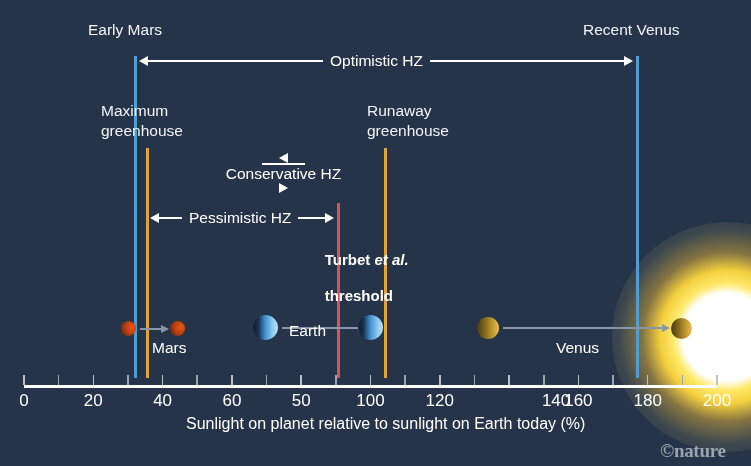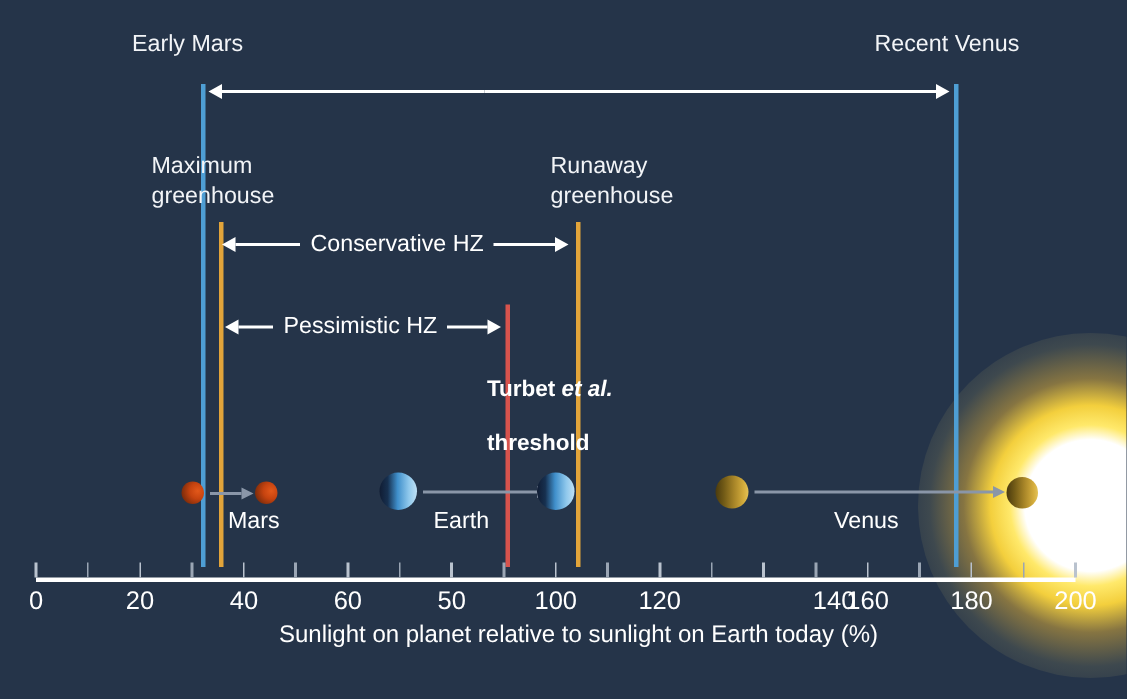--- a/index.html
+++ b/index.html
@@ -92,30 +92,31 @@
   <div class="vline gold" style="left:384px;top:148px;height:230px;"></div>
 
   <div class="vline blue" style="left:636px;top:56px;height:322px;"></div>
 
   <div class="lbl" style="left:88px;top:20px;">Early Mars</div>
   <div class="lbl" style="left:583px;top:20px;">Recent Venus</div>
 
   <div class="measure" style="left:139px;top:51px;width:494px;">
     <div class="arrowL"></div>
     <div class="mline" style="width:175px;"></div>
+    <div class="mcap">Optimistic HZ</div>
     <div class="mline" style="flex:1 1 auto;"></div>
     <div class="arrowR"></div>
   </div>
 
   <div class="lbl two" style="left:101px;top:101px;">Maximum
 greenhouse</div>
   <div class="lbl two" style="left:367px;top:101px;">Runaway
 greenhouse</div>
 
-  <div class="measure" style="left:148px;top:153px;width:231px;">
+  <div class="measure" style="left:168px;top:153px;width:231px;flex-direction:column;">
     <div class="arrowL"></div>
     <div class="mline" style="width:43px;"></div>
     <div class="mcap">Conservative HZ</div>
     <div class="mline" style="flex:1 1 auto;"></div>
     <div class="arrowR"></div>
   </div>
 
   <div class="measure" style="left:150px;top:208px;width:184px;">
     <div class="arrowL"></div>
     <div class="mline" style="width:23px;"></div>
@@ -136,21 +137,21 @@
   </div>
   <div class="planet p-mars" style="left:170px;top:321px;width:15px;height:15px;"></div>
   <div class="pname" style="left:152px;top:339px;">Mars</div>
 
   <div class="planet p-earth" style="left:253px;top:315px;width:25px;height:25px;"></div>
   <div class="planet-arrow" style="left:282px;top:323px;width:84px;">
     <div class="pa-line"></div>
     <div class="pa-head"></div>
   </div>
   <div class="planet p-earth" style="left:358px;top:315px;width:25px;height:25px;"></div>
-  <div class="pname" style="left:289px;top:339px;">Earth</div>
+  <div class="pname" style="left:289px;top:322px;">Earth</div>
 
   <div class="planet p-venus" style="left:477px;top:317px;width:22px;height:22px;"></div>
   <div class="planet-arrow" style="left:503px;top:323px;width:167px;">
     <div class="pa-line"></div>
     <div class="pa-head"></div>
   </div>
   <div class="planet p-venus" style="left:671px;top:318px;width:21px;height:21px;"></div>
   <div class="pname" style="left:556px;top:339px;">Venus</div>
 
   <div class="pname" style="left:700px;top:337px;">Sun</div>
@@ -189,14 +190,15 @@
       <div class="ticklbl" style="left: 370.5px; top: 391px;">100</div>
       <div class="ticklbl" style="left: 439.8px; top: 391px; text-align: center;">120</div>
       <div class="ticklbl" style="left: 509.1px; top: 391px; margin-left: 47px;">140</div>
       <div class="ticklbl" style="left: 578.4px; top: 391px;">160</div>
       <div class="ticklbl" style="left: 647.7px; top: 391px;">180</div>
       <div class="ticklbl" style="left: 717px; top: 391px;">200</div>
     </div>
 
   <div class="axis-title" style="left:186px;top:415px;">Sunlight on planet relative to sunlight on Earth today (%)</div>
 
+  <div class="nature" style="left:660px;top:440px;">©nature</div>
 
 </div>
 
 </body></html>

